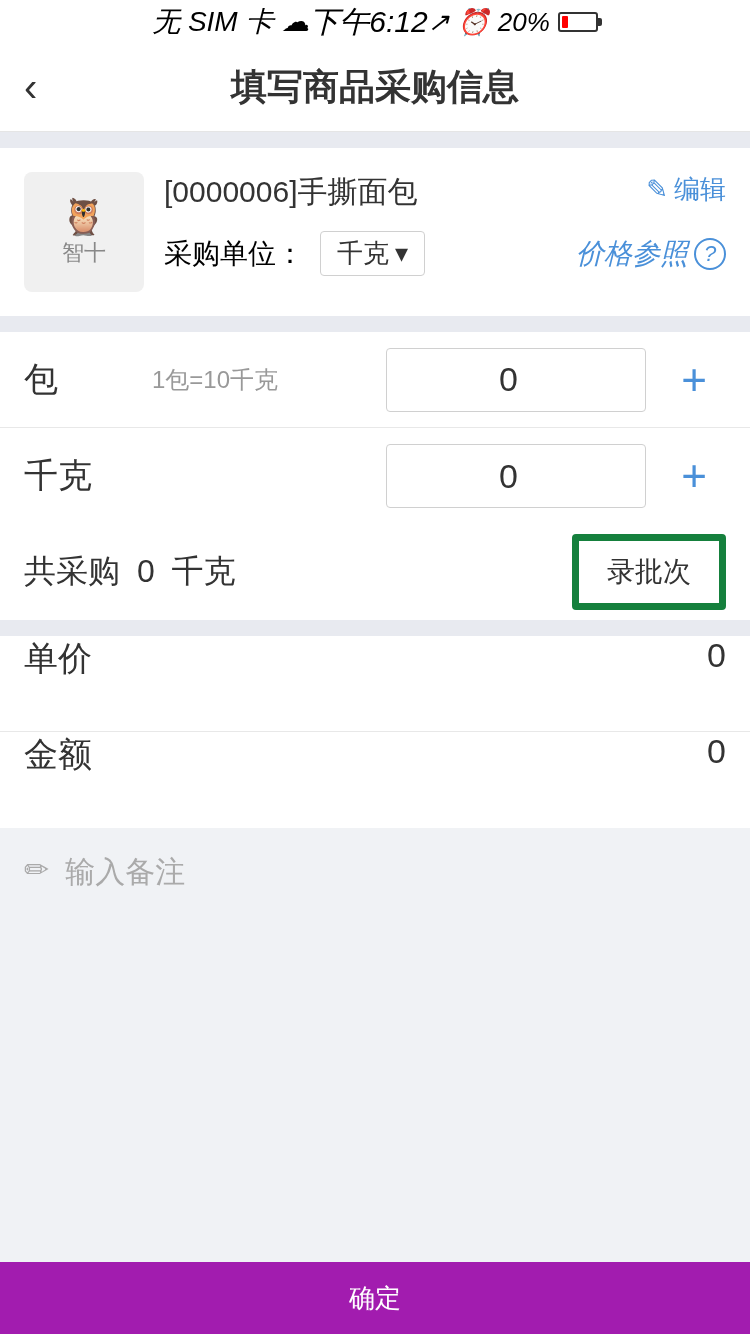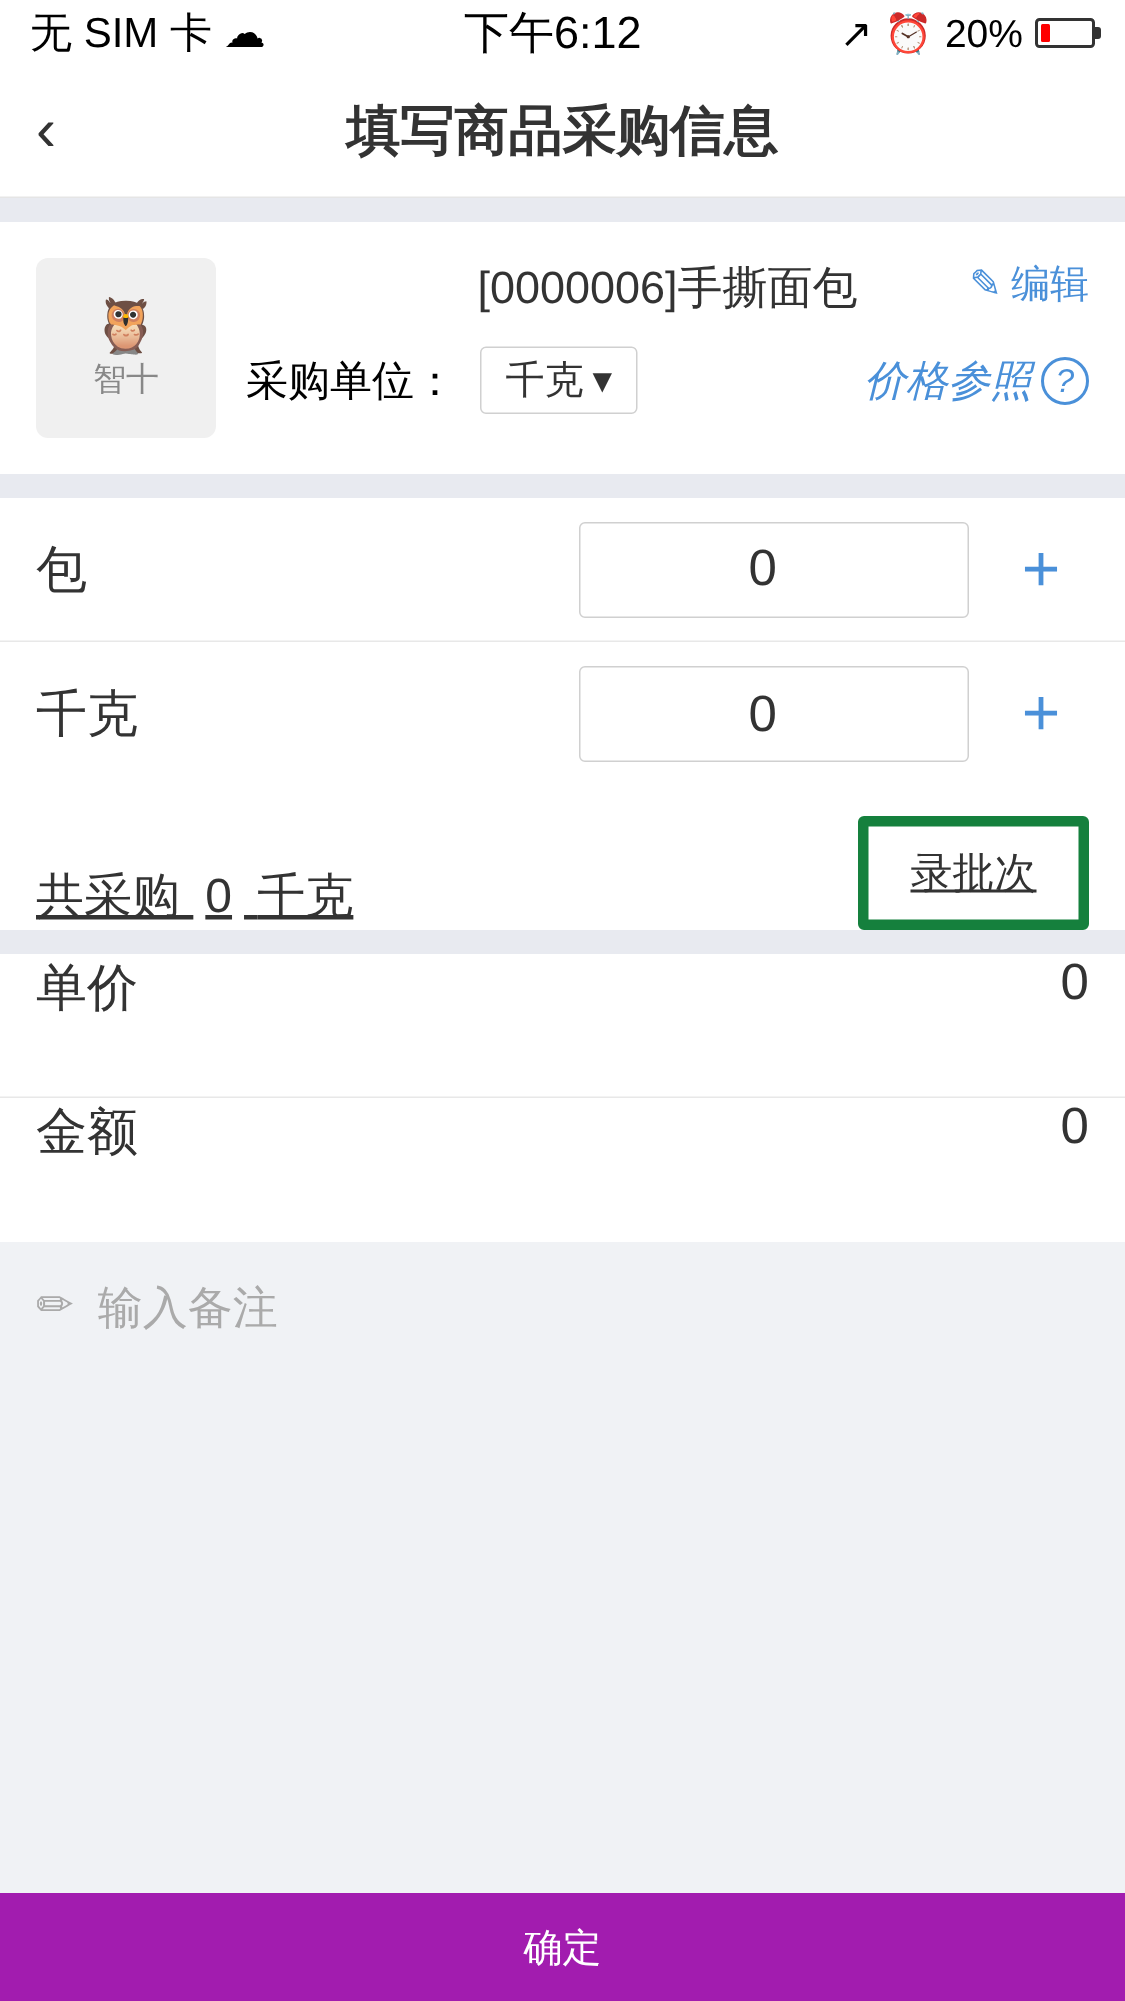--- a/index.html
+++ b/index.html
@@ -13,24 +13,25 @@
       color: #333;
     }
 
     
     .status-bar {
       width: 750px;
       height: 44px;
       background: #fff;
       display: flex;
       align-items: center;
-      justify-content: space-between;
+      justify-content: center;
       padding: 0 20px;
       font-size: 28px;
       color: #000;
+      font-style: italic;
     }
     .status-left { display: flex; align-items: center; gap: 10px; }
     .status-center { font-size: 30px; font-weight: 500; }
     .status-right { display: flex; align-items: center; gap: 8px; font-size: 26px; }
     .battery-icon {
       display: inline-flex; align-items: center;
       border: 2px solid #333; border-radius: 3px;
       width: 40px; height: 20px; padding: 2px; position: relative;
     }
     .battery-icon::after {
@@ -82,21 +83,21 @@
       width: 120px;
       height: 120px;
       background: #f0f0f0;
       border-radius: 8px;
       display: flex;
       align-items: center;
       justify-content: center;
       flex-shrink: 0;
       overflow: hidden;
     }
-    .product-info { flex: 1; text-align: center; }
+    .product-info { flex: 1; }
     .product-name {
       font-size: 30px;
       color: #333;
       font-weight: 500;
       margin-bottom: 18px;
     }
     .product-meta {
       display: flex;
       align-items: center;
       gap: 16px;
@@ -177,25 +178,24 @@
       font-size: 44px;
       color: #4a90d9;
       cursor: pointer;
       font-weight: 300;
     }
 
     
     .summary-row {
       background: #fff;
       display: flex;
-      align-items: flex-end;
+      align-items: center;
       padding: 0 24px;
       height: 96px;
       border-bottom: none;
-      text-decoration: underline;
     }
     .summary-text {
       font-size: 32px;
       color: #333;
       flex: 1;
     }
     .batch-btn {
       border: 7px solid #15803d;
       border-radius: 4px;
       padding: 12px 28px;
@@ -325,20 +325,21 @@
     <span>编辑</span>
   </div>
 </div>
 
 <div class="divider-gray"></div>
 
 <div class="input-section">
 
   <div class="input-row">
     <span class="input-label">包</span>
+    <span class="input-sublabel">1包=10千克</span>
     <div class="input-field-wrap">
       <input class="number-input" type="number" value="0" style="">
       <button class="plus-btn">+</button>
     </div>
   </div>
 
   <div class="input-row">
     <span class="input-label">千克</span>
     <div class="input-field-wrap">
       <input class="number-input" type="number" value="0" style="">

